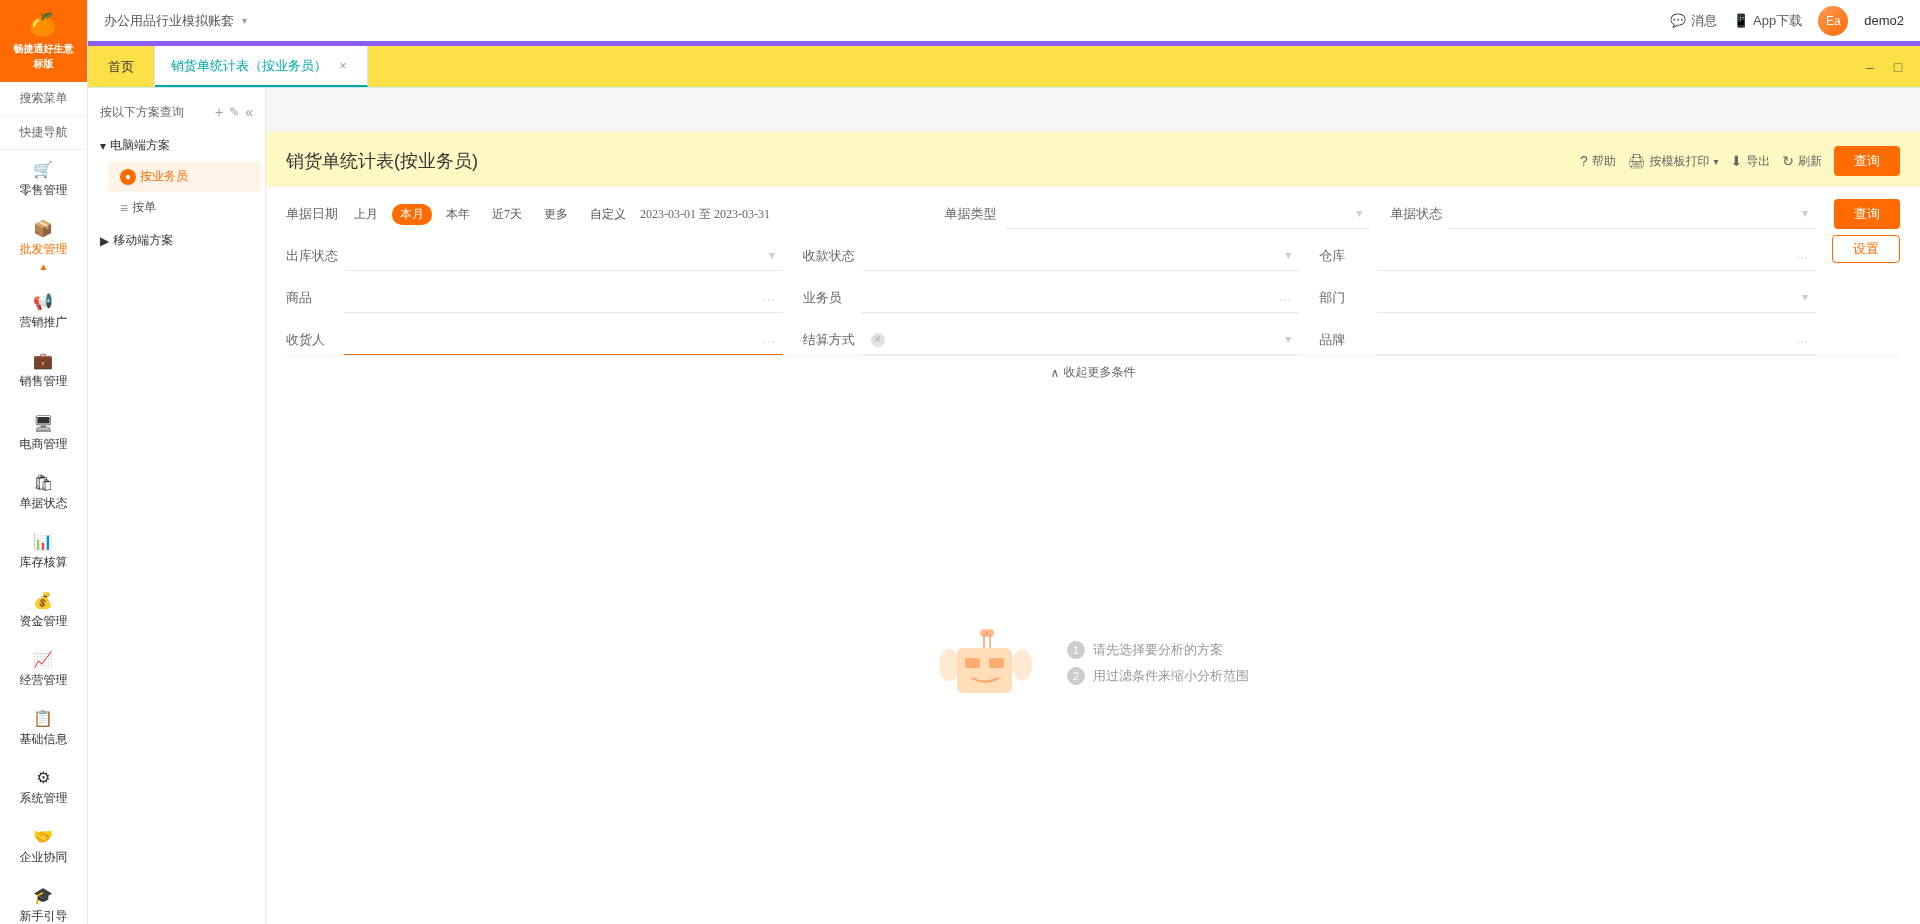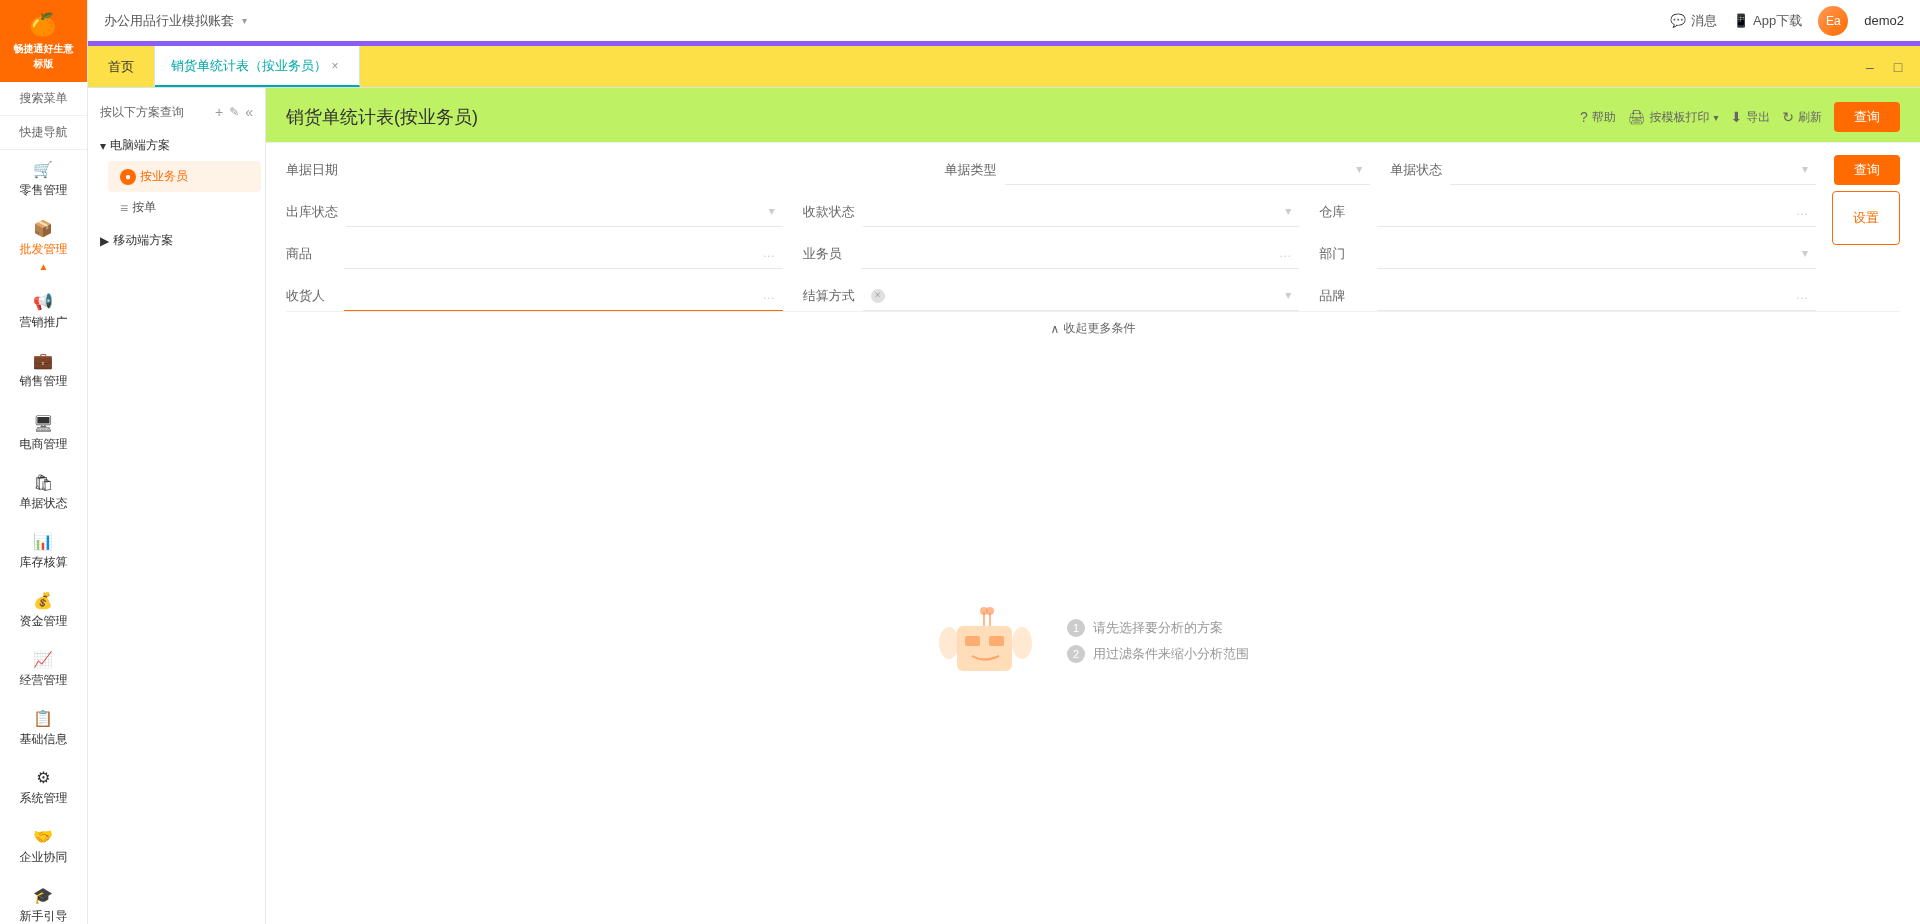--- a/index.html
+++ b/index.html
@@ -129,20 +129,21 @@
       color: #333;
       font-size: 13px;
       cursor: pointer;
       border-right: 1px solid #d0e8e8;
     }
     .tab-item {
       padding: 0 16px;
       height: 100%;
       display: flex;
       align-items: center;
+      gap: 8px;
       font-size: 13px;
       cursor: pointer;
       background: #fff;
       color: #333;
       border-right: 1px solid #d0e8e8;
       position: relative;
     }
     .tab-item.active {
       background: #fff;
       color: #00a8a8;
@@ -270,26 +271,27 @@
     .right-panel {
       flex: 1;
       display: flex;
       flex-direction: column;
       overflow: hidden;
     }
 
     
     .page-header {
       padding: 14px 20px 10px;
-      background: #bef264;
+      background: #fef9c3;
       display: flex;
       align-items: center;
       justify-content: space-between;
       border-bottom: 1px solid #f0f0f0;
       flex-shrink: 0;
+      margin-top: 44px;
     }
     .page-title {
       font-size: 18px;
       font-weight: 500;
       color: #333;
     }
     .page-actions {
       display: flex;
       align-items: center;
       gap: 12px;
@@ -400,21 +402,21 @@
       padding: 6px 20px;
       border-radius: 4px;
       font-size: 13px;
       cursor: pointer;
       min-width: 64px;
     }
     .btn-setting {
       background: #fff;
       color: #ff6b00;
       border: 1px solid #ff6b00;
-      padding: 17px 20px;
+      padding: 4px 20px;
       border-radius: 4px;
       font-size: 13px;
       cursor: pointer;
       min-width: 64px;
     }
 
     
     .collapse-bar {
       text-align: center;
       padding: 8px;
@@ -649,20 +651,29 @@
       </div>
 
       <div class="filter-area">
         <div style="display:flex;gap:16px;">
           <div style="flex:1;">
 
             <div class="filter-row">
 
               <div class="filter-item" style="flex:1.2;">
                 <span class="filter-label">单据日期</span>
+                <div class="date-filter">
+                  <span class="date-btn">上月</span>
+                  <span class="date-btn active">本月</span>
+                  <span class="date-btn">本年</span>
+                  <span class="date-btn">近7天</span>
+                  <span class="date-btn">更多</span>
+                  <span class="date-btn">自定义</span>
+                  <span class="date-range">2023-03-01 至 2023-03-31</span>
+                </div>
               </div>
 
               <div class="filter-item" style="flex:0.8;">
                 <span class="filter-label">单据类型</span>
                 <div class="filter-input">
                   <span class="arrow-icon" style="margin-left:auto;">▾</span>
                 </div>
               </div>
 
               <div class="filter-item" style="flex:0.8;">

